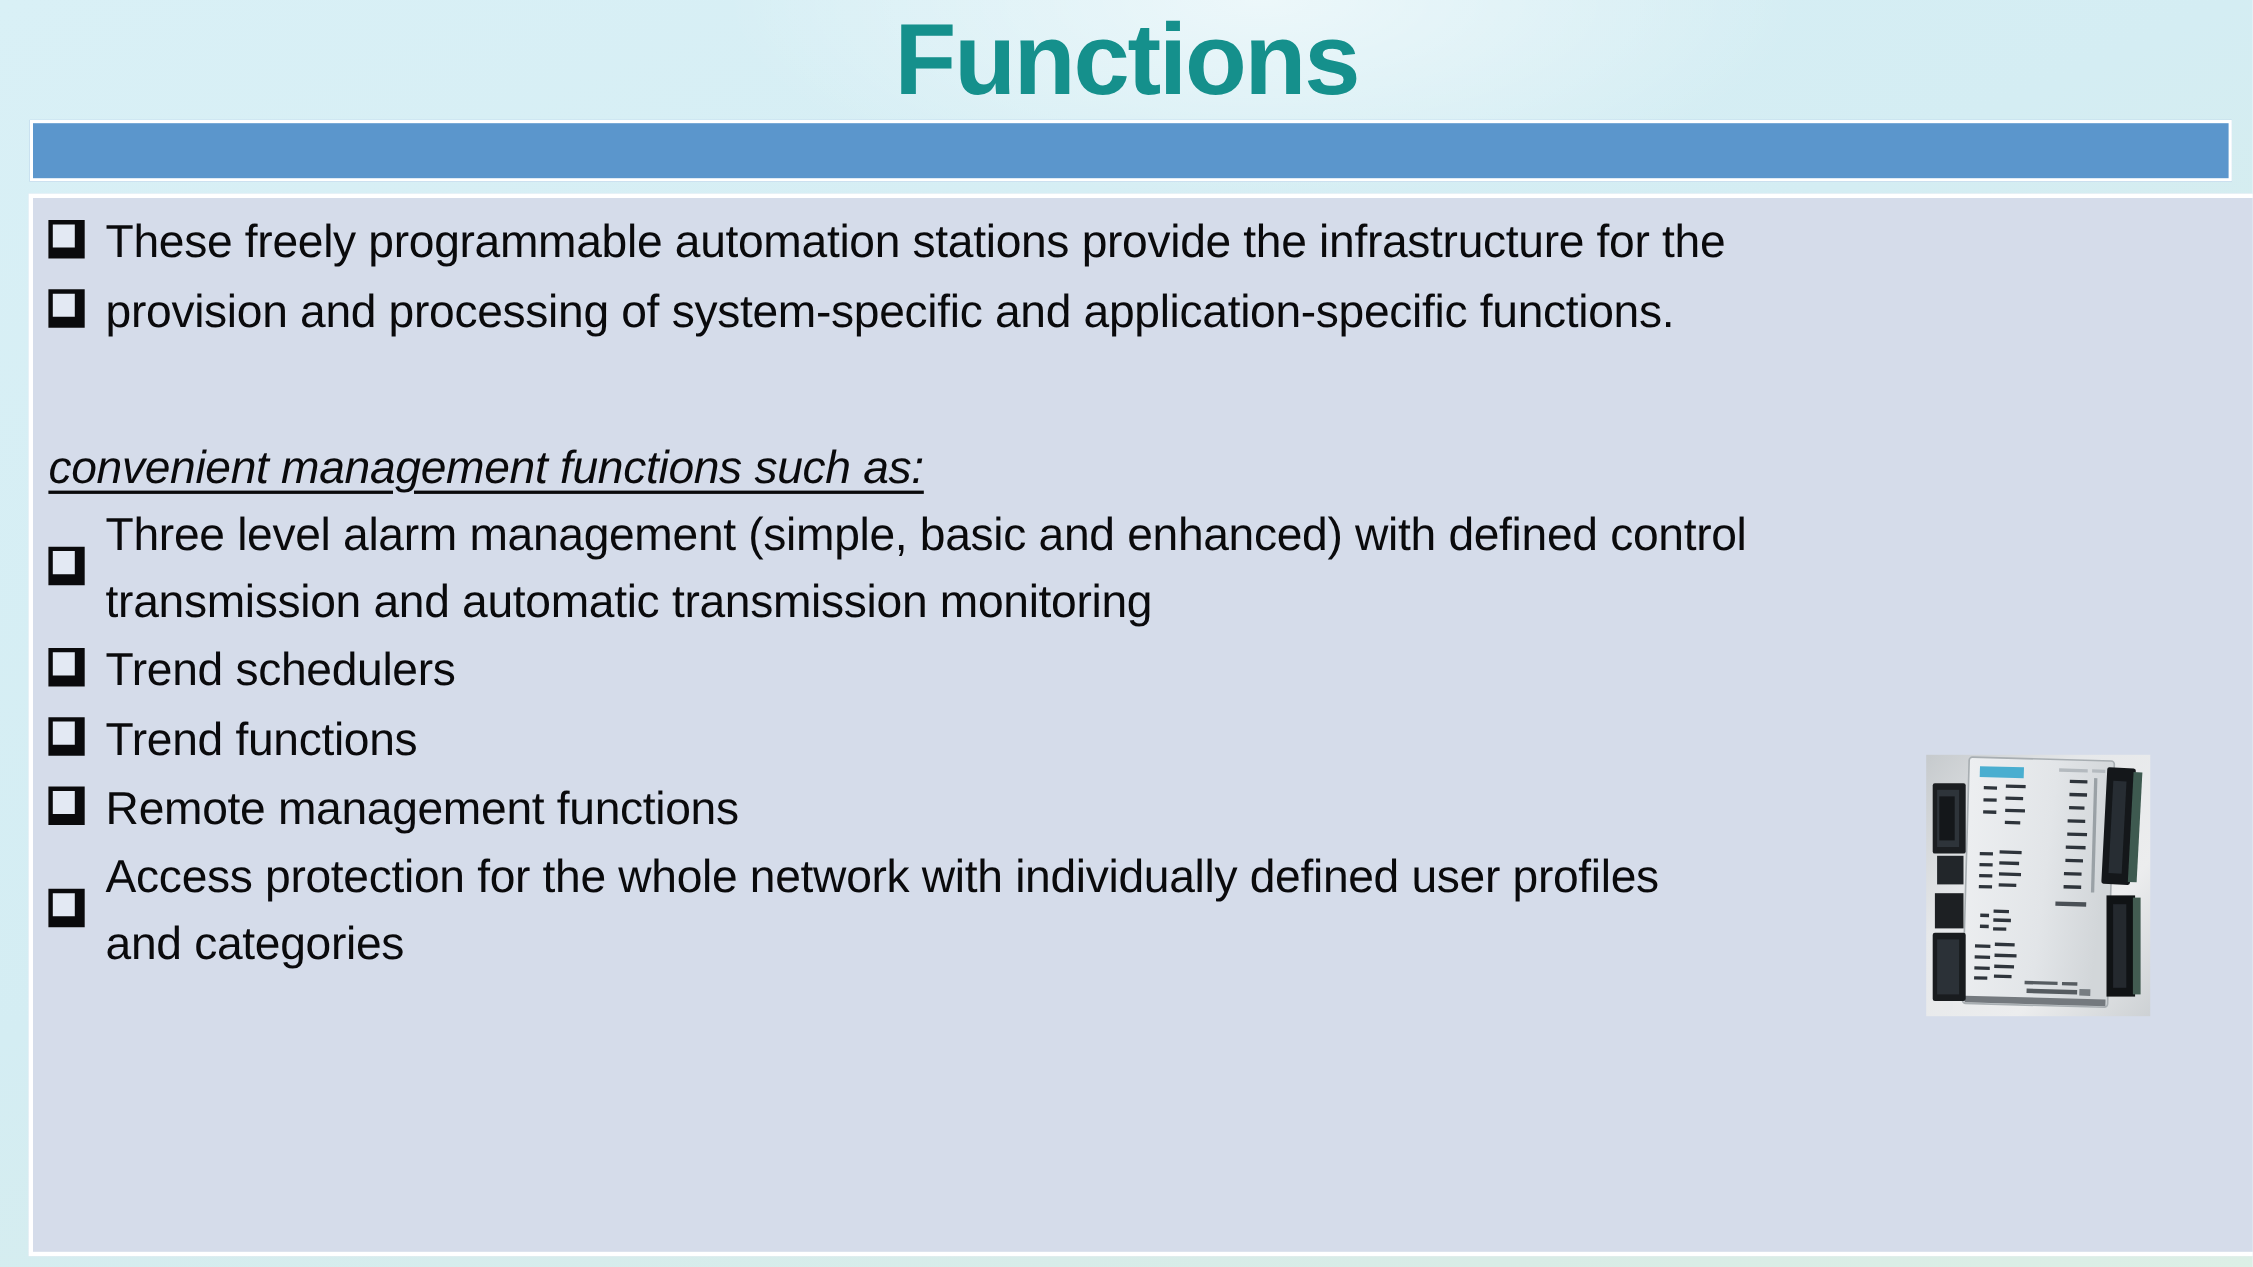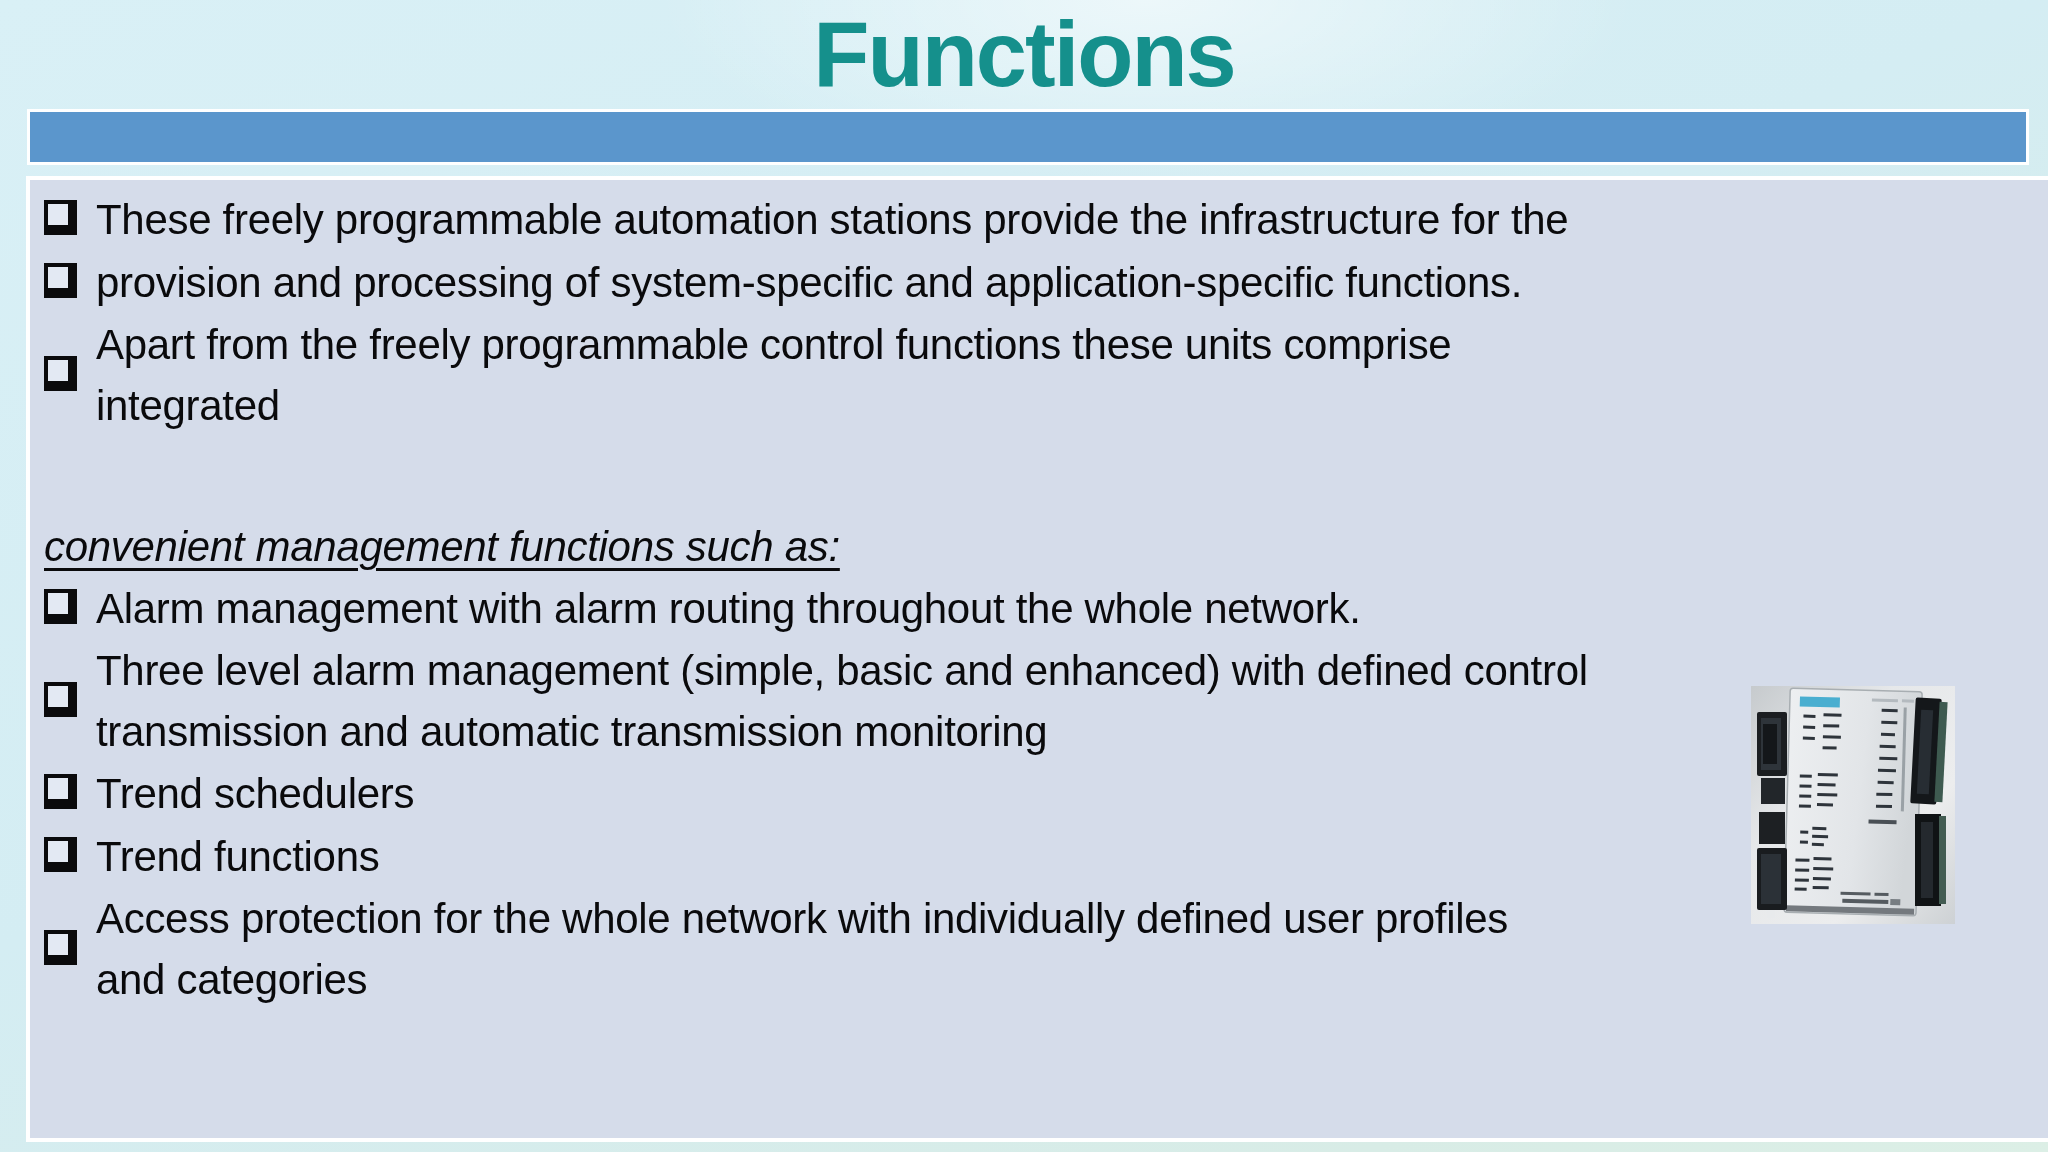--- a/index.html
+++ b/index.html
@@ -99,56 +99,49 @@
           <div class="text-block">
             <div>These freely programmable automation stations provide the infrastructure for the</div>
           </div>
         </div>
         <div class="para">
           <span class="bullet-cell"><span class="bullet-glyph"></span></span>
           <div class="text-block">
             <div>provision and processing of system-specific and application-specific functions.</div>
           </div>
         </div>
-        <div class="para">
-          <span class="bullet-cell"><span class="bullet-glyph"></span></span>
-          <div class="text-block">
-            <div>Apart from the freely programmable control functions these units comprise</div>
-            <div>integrated</div>
-          </div>
-        </div>
         <div class="spacer"></div>
         <div class="para">
           <div class="text-block heading-text">
             <div>convenient management functions such as:</div>
           </div>
         </div>
         <div class="para">
           <span class="bullet-cell"><span class="bullet-glyph"></span></span>
           <div class="text-block">
-            <div>Alarm management with alarm routing throughout the whole network.</div>
-          </div>
-        </div>
-        <div class="para">
-          <span class="bullet-cell"><span class="bullet-glyph"></span></span>
-          <div class="text-block">
             <div>Three level alarm management (simple, basic and enhanced) with defined control</div>
             <div>transmission and automatic transmission monitoring</div>
           </div>
         </div>
         <div class="para">
           <span class="bullet-cell"><span class="bullet-glyph"></span></span>
           <div class="text-block">
             <div>Trend schedulers</div>
           </div>
         </div>
         <div class="para">
           <span class="bullet-cell"><span class="bullet-glyph"></span></span>
           <div class="text-block">
             <div>Trend functions</div>
+          </div>
+        </div>
+        <div class="para">
+          <span class="bullet-cell"><span class="bullet-glyph"></span></span>
+          <div class="text-block">
+            <div>Remote management functions</div>
           </div>
         </div>
         <div class="para">
           <span class="bullet-cell"><span class="bullet-glyph"></span></span>
           <div class="text-block">
             <div>Access protection for the whole network with individually defined user profiles</div>
             <div>and categories</div>
           </div>
         </div>
       </div>

